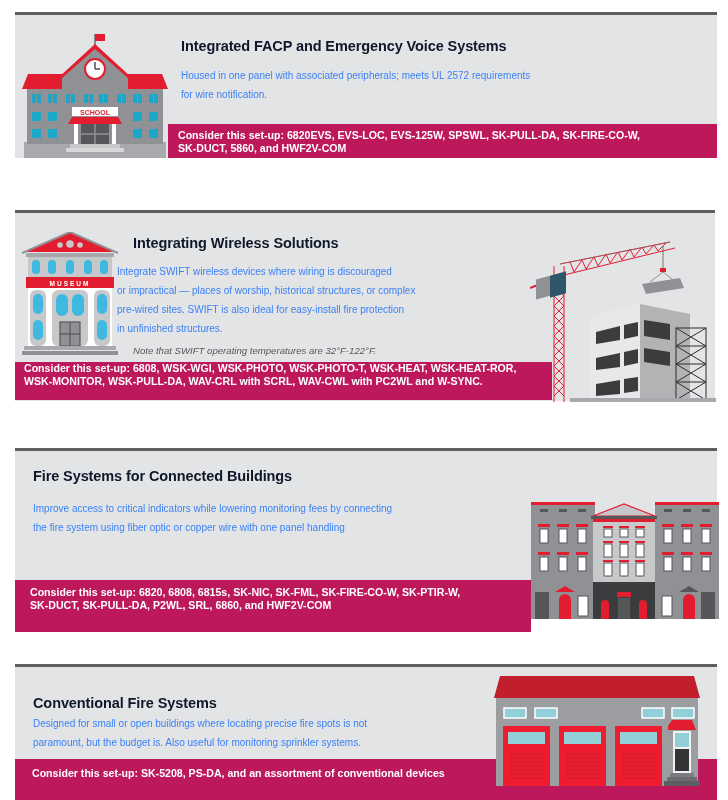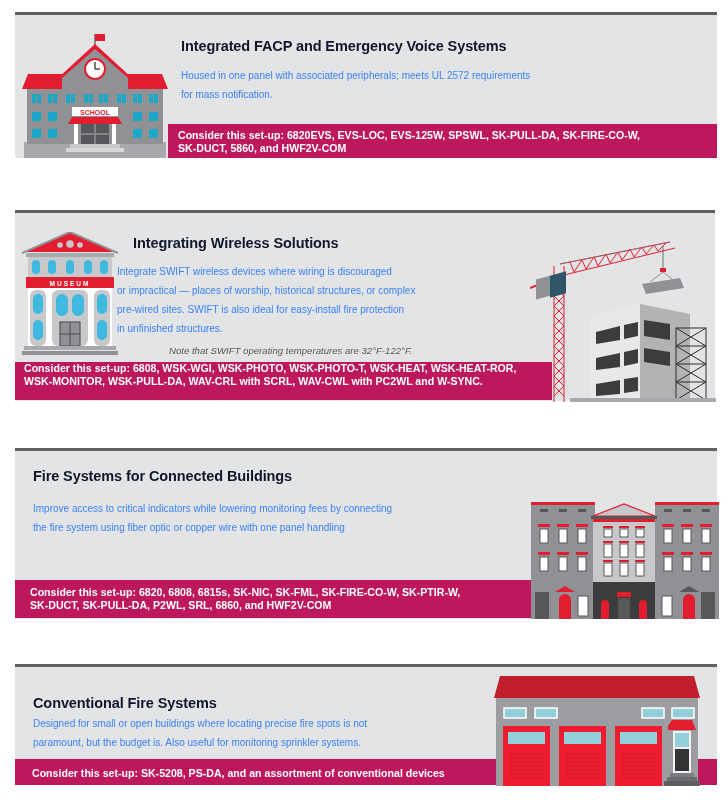--- a/index.html
+++ b/index.html
@@ -3,21 +3,21 @@
   <meta charset="utf-8">
   <style>
     html, body { margin: 0; padding: 0; background: #ffffff; }
     body { width: 728px; height: 800px; position: relative; overflow: hidden;
            font-family: "Liberation Sans", sans-serif; }
     .panel { position: absolute; left: 15px; width: 702px; background: #e3e4e6;
              border-top: 3px solid #5d5f61; box-sizing: border-box; }
     .title { position: absolute; font-weight: bold; color: #0f172a; font-size: 14.5px;
              letter-spacing: -0.1px; white-space: nowrap; }
     .body { position: absolute; color: #3b82f6; font-size: 10px; line-height: 19px; }
-    .note { position: absolute; color: #555759; font-size: 9.6px; font-style: italic; white-space: nowrap; margin-left: 36px; }
+    .note { position: absolute; color: #555759; font-size: 9.6px; font-style: italic; white-space: nowrap; }
     .band { position: absolute; background: #be185d; color: #ffffff; font-weight: bold;
             font-size: 10.6px; line-height: 13px; box-sizing: border-box; }
     .band span { display: block; }
     .illus { position: absolute; }
     svg { display: block; }
   </style>
 </head>
 <body>
 
 <div class="panel" style="top:12px; height:146px;"></div>
@@ -84,21 +84,21 @@
     <line x1="59" y1="100" x2="87" y2="100" stroke="#8f9194" stroke-width="1.5"></line>
 
     <rect x="48" y="110" width="50" height="4" fill="#c7c8ca"></rect>
     <rect x="44" y="114" width="58" height="4" fill="#d7d8da"></rect>
   </svg>
 </div>
 
 <div class="title" style="left:181px; top:38px;">Integrated FACP and Emergency Voice Systems</div>
 <div class="body" style="left:181px; top:66px; width:480px;">
   <div>Housed in one panel with associated peripherals; meets UL 2572 requirements</div>
-  <div>for mass notification.</div>
+  <div>for wire notification.</div>
 </div>
 <div class="band" style="left:168px; top:124px; width:549px; height:34px; padding:5px 0 0 10px;">
   <span>Consider this set-up: 6820EVS, EVS-LOC, EVS-125W, SPSWL, SK-PULL-DA, SK-FIRE-CO-W,</span>
   <span>SK-DUCT, 5860, and HWF2V-COM</span>
 </div>
 
 <div class="panel" style="top:210px; height:191px; width:700px;"></div>
 
 <div class="illus" style="left:22px; top:232px;">
   <svg width="96" height="124" viewBox="0 0 96 124">
@@ -294,28 +294,28 @@
     <rect x="47" y="96" width="10" height="20" fill="#ffffff" stroke="#555759"></rect>
     <rect x="131" y="96" width="10" height="20" fill="#ffffff" stroke="#555759"></rect>
   </svg>
 </div>
 
 <div class="title" style="left:33px; top:468px;">Fire Systems for Connected Buildings</div>
 <div class="body" style="left:33px; top:499px; width:490px;">
   <div>Improve access to critical indicators while lowering monitoring fees by connecting</div>
   <div>the fire system using fiber optic or copper wire with one panel handling</div>
 </div>
-<div class="band" style="left:15px; top:580px; width:516px; height:38px; padding:6px 0 0 15px;">
+<div class="band" style="left:15px; top:580px; width:516px; height:52px; padding:6px 0 0 15px;">
   <span>Consider this set-up:  6820, 6808, 6815s, SK-NIC, SK-FML, SK-FIRE-CO-W, SK-PTIR-W,</span>
   <span>SK-DUCT, SK-PULL-DA, P2WL, SRL, 6860, and HWF2V-COM</span>
 </div>
 
 <div class="panel" style="top:664px; height:121px;"></div>
 
-<div class="band" style="left:15px; top:759px; width:702px; height:26px; padding:8px 0 0 17px;">
+<div class="band" style="left:15px; top:759px; width:702px; height:42px; padding:8px 0 0 17px;">
   <span>Consider this set-up: SK-5208, PS-DA, and an assortment of conventional devices</span>
 </div>
 
 <div class="illus" style="left:492px; top:676px;">
   <svg width="210" height="110" viewBox="0 0 210 110">
     <polygon points="8,0 202,0 208,22 2,22" fill="#c21f2d"></polygon>
     <rect x="4" y="22" width="202" height="88" fill="#9b9da0"></rect>
     <g fill="#92cfd9" stroke="#ffffff" stroke-width="1.5">
       <rect x="12" y="32" width="22" height="10"></rect>
         <rect x="43" y="32" width="22" height="10"></rect>

